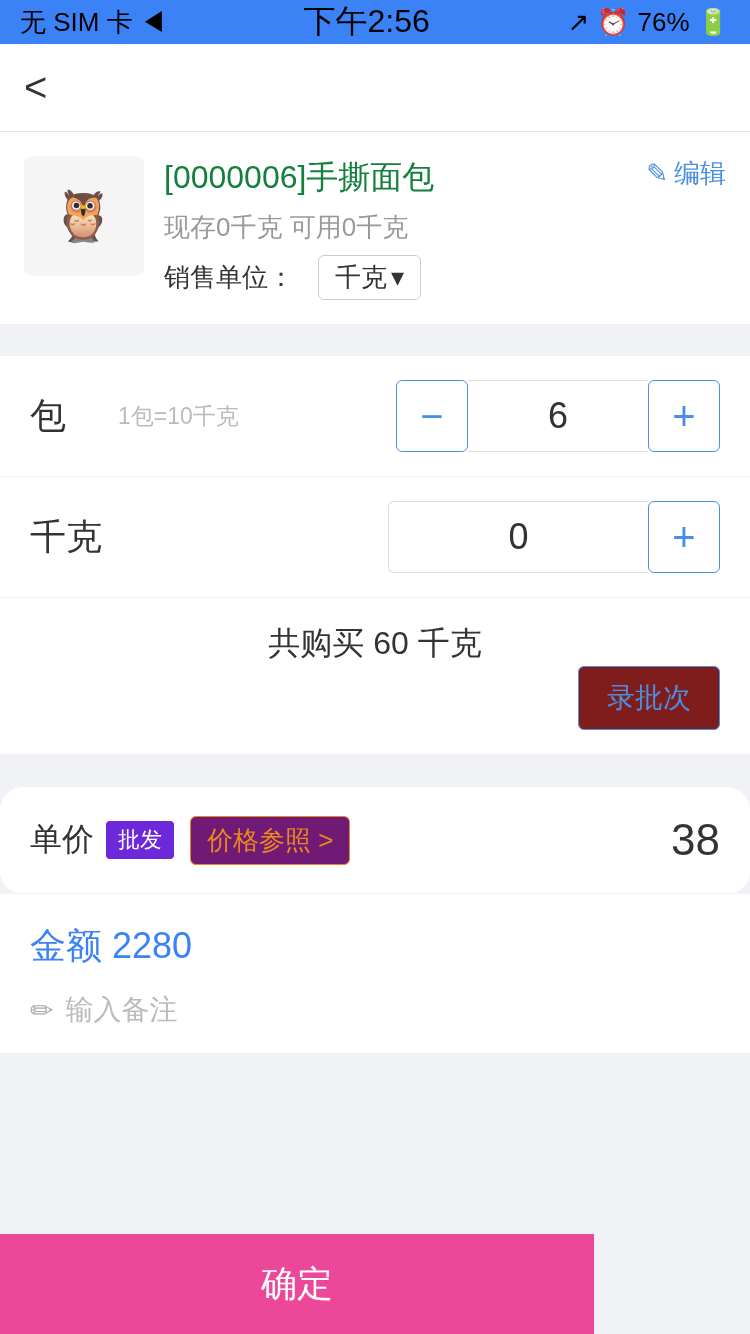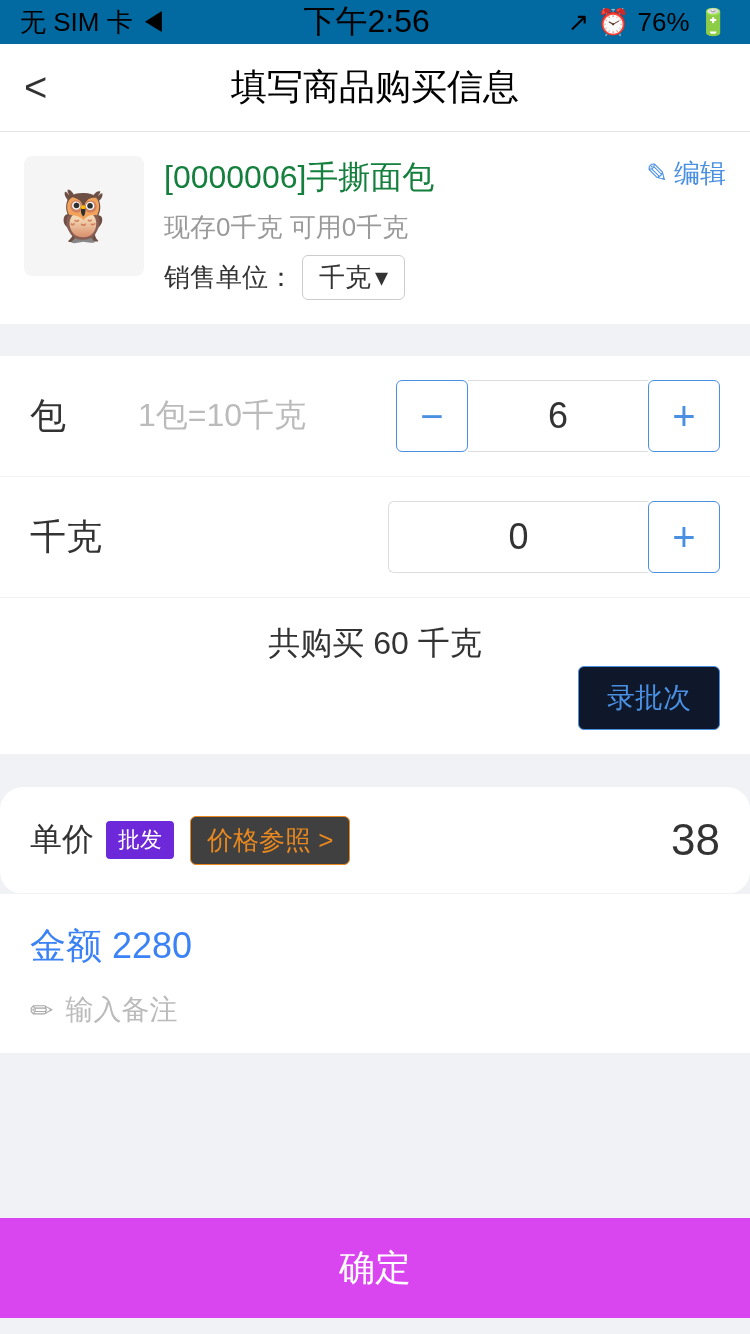--- a/index.html
+++ b/index.html
@@ -10,21 +10,21 @@
       font-family: -apple-system, "PingFang SC", "Helvetica Neue", sans-serif;
       background: #f0f2f5;
       position: relative;
       overflow-x: hidden;
     }
 
     
     .status-bar {
       width: 750px;
       height: 44px;
-      background: #0369a1;
+      background: #3b82f6;
       display: flex;
       align-items: center;
       justify-content: space-between;
       padding: 0 20px;
       font-size: 28px;
     }
     .status-left { font-size: 26px; color: #000; }
     .status-center { font-size: 32px; font-weight: 500; color: #000; }
     .status-right { font-size: 26px; color: #000; display: flex; align-items: center; gap: 8px; }
 
@@ -83,21 +83,21 @@
       margin-bottom: 10px;
     }
     .product-stock {
       font-size: 26px;
       color: #999;
       margin-bottom: 10px;
     }
     .product-unit-row {
       display: flex;
       align-items: center;
-      gap: 8px;
+      gap: 24px;
       font-size: 26px;
       color: #333;
     }
     .unit-select {
       border: 1px solid #ccc;
       border-radius: 6px;
       padding: 4px 16px;
       font-size: 26px;
       color: #333;
       background: #fff;
@@ -132,23 +132,23 @@
       padding: 24px 30px;
       border-bottom: 1px solid #f0f2f5;
       min-height: 96px;
     }
     .input-label {
       font-size: 36px;
       color: #333;
       min-width: 80px;
     }
     .input-hint {
-      font-size: 32px;
+      font-size: 23px;
       color: #bbb;
-      margin-left: 28px;
+      margin-left: 8px;
     }
     .input-controls {
       margin-left: auto;
       display: flex;
       align-items: center;
       gap: 0;
     }
     .qty-minus, .qty-plus {
       width: 72px;
       height: 72px;
@@ -195,21 +195,21 @@
       flex-direction: column;
     }
     .total-text {
       font-size: 32px;
       color: #333;
     }
     .record-batch-btn {
       margin-left: auto;
       border: 1px solid #4a90e2;
       color: #4a90e2;
-      background: #0f172a;
+      background: #7f1d1d;
       padding: 12px 28px;
       border-radius: 6px;
       font-size: 28px;
       cursor: pointer;
     }
 
     
     .price-section {
       background: #fff;
       margin-top: 16px;
@@ -229,21 +229,21 @@
       background: #6d28d9;
       color: #fff;
       font-size: 22px;
       padding: 4px 12px;
       border-radius: 4px;
       margin-left: 12px;
     }
     .price-ref-btn {
       border: 1px solid #e8881e;
       color: #e8881e;
-      background: #404040;
+      background: #701a75;
       padding: 6px 16px;
       border-radius: 6px;
       font-size: 26px;
       margin-left: 16px;
       display: flex;
       align-items: center;
       gap: 6px;
       cursor: pointer;
     }
     .price-value {
@@ -281,25 +281,25 @@
 
     
     .content-bg {
       min-height: 300px;
       background: #f0f2f5;
     }
 
     
     .confirm-btn {
       position: fixed;
-      bottom: 16px;
+      bottom: 0;
       left: 0;
-      width: 750px;
+      width: 594px;
       height: 100px;
-      background: #d946ef;
+      background: #ec4899;
       color: #fff;
       font-size: 36px;
       border: none;
       cursor: pointer;
       display: flex;
       align-items: center;
       justify-content: center;
     }
 
     .product-card-wrapper {
@@ -316,21 +316,20 @@
   <span class="status-right">
     <span>↗</span>
     <span>⏰</span>
     <span>76%</span>
     <span>🔋</span>
   </span>
 </div>
 
 <div class="nav-bar">
   <span class="nav-back">&lt;</span>
-  <span class="nav-title">填写商品购买信息</span>
 </div>
 
 <div class="product-card-wrapper">
   <div class="product-card">
     <div class="product-image">
       <span class="owl-logo">🦉</span>
     </div>
     <div class="product-info">
       <div class="product-name">[0000006]手撕面包</div>
       <div class="product-stock">现存0千克   可用0千克</div>

